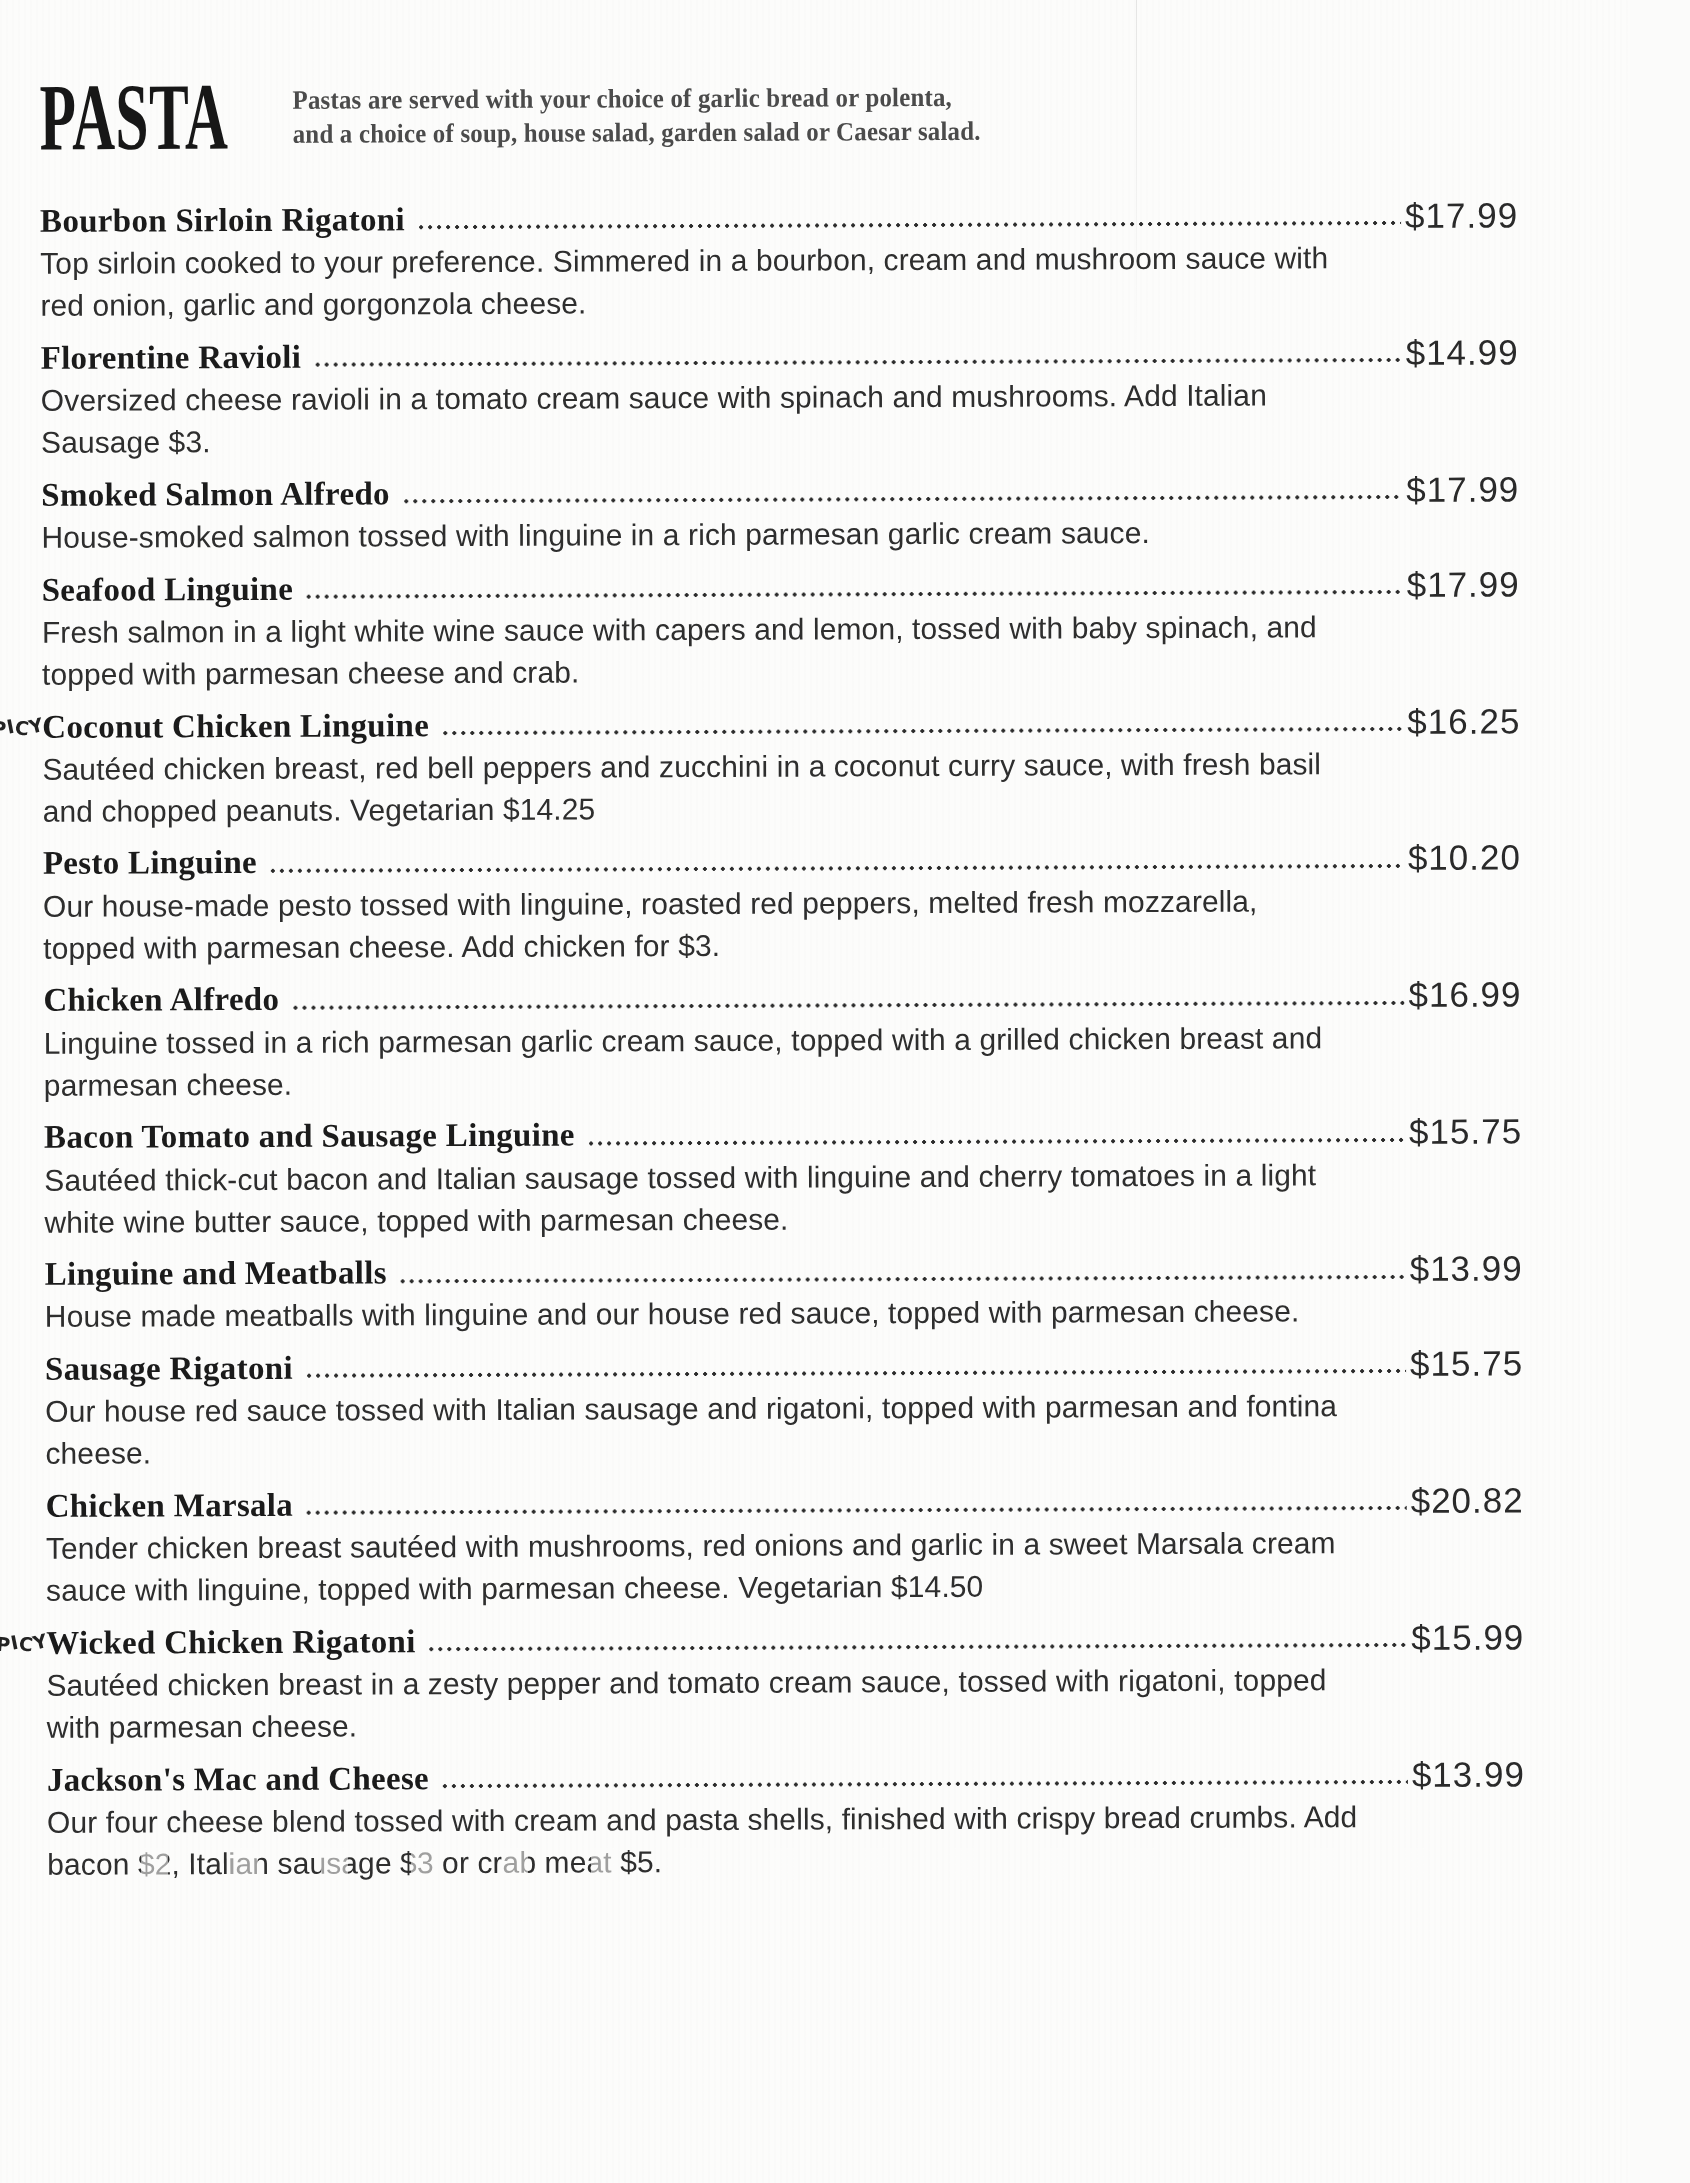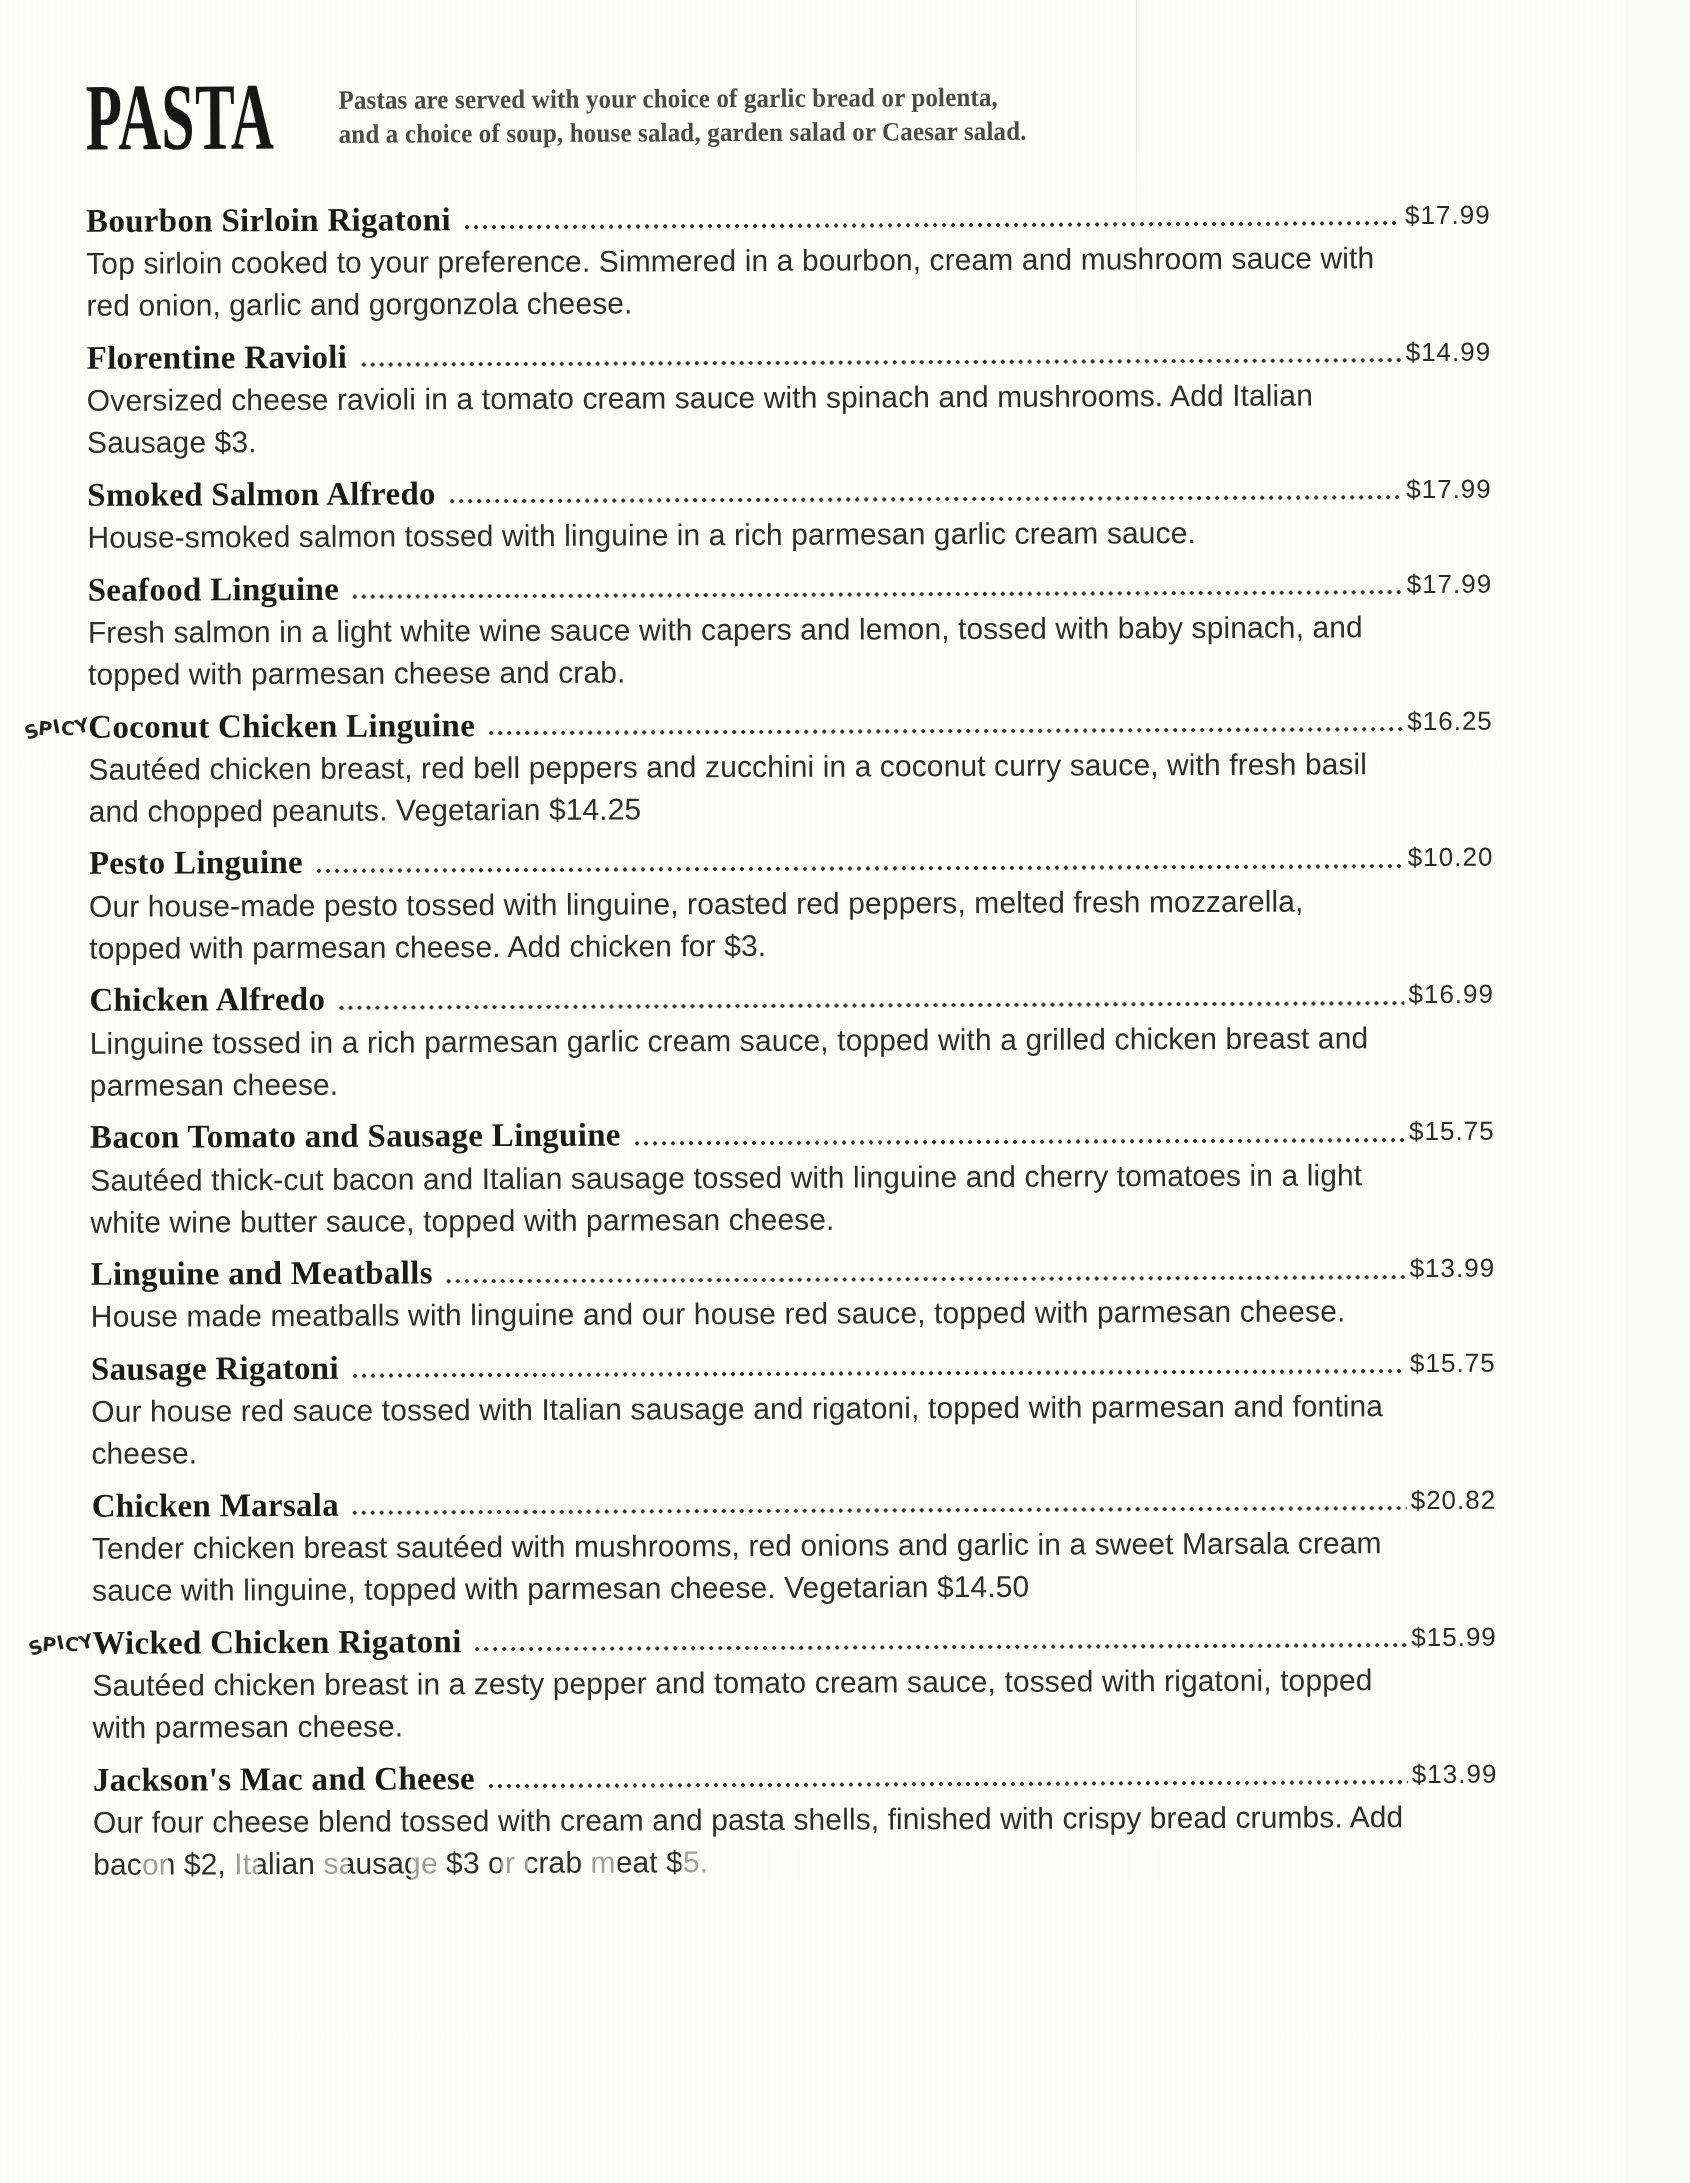--- a/index.html
+++ b/index.html
@@ -6,21 +6,21 @@
   body{
     width:1691px;height:2183px;
     background:#fbfbfa;
     font-family:"Liberation Sans", sans-serif;
     -webkit-font-smoothing:antialiased;
   }
   .page{
     position:relative;
     width:1630px;height:2183px;
     box-sizing:border-box;
-    padding:78px 126px 0 86px;
+    padding:78px 126px 0 40px;
     background:
       repeating-linear-gradient(90deg, rgba(0,0,0,0.006) 0 2px, rgba(0,0,0,0) 2px 6px),
       #fcfcfb;
     overflow:hidden;
   }
   .content{transform:rotate(-0.25deg);transform-origin:199px 133px;}
 
   
   header{position:relative;height:106px;margin-bottom:16px;}
   .title{
@@ -47,21 +47,21 @@
     font-size:33px;line-height:41px;color:#1b1b1b;letter-spacing:0.3px;
   }
   .leader{
     flex:1;height:8px;
     margin:0 4px 8.6px 12px;
     background-image:radial-gradient(circle 2.1px at 4px 4px, #2c2c2c 97%, rgba(0,0,0,0));
     background-size:9px 8px;background-repeat:repeat-x;background-position:left bottom;
   }
   .price{
     width:99px;flex:none;
-    font-size:26px;line-height:41px;color:#2a2a2a;letter-spacing:1px;
+    font-size:35px;line-height:41px;color:#2a2a2a;letter-spacing:1px;
   }
   .desc{
     margin:1.3px 0 0;max-width:1313px;
     font-size:30px;line-height:42px;color:#2e2e2e;letter-spacing:0.1px;
   }
 
   
   .spicy-badge{
     position:absolute;left:-64px;top:10.6px;
     font-family:"DejaVu Sans", sans-serif;font-weight:700;

